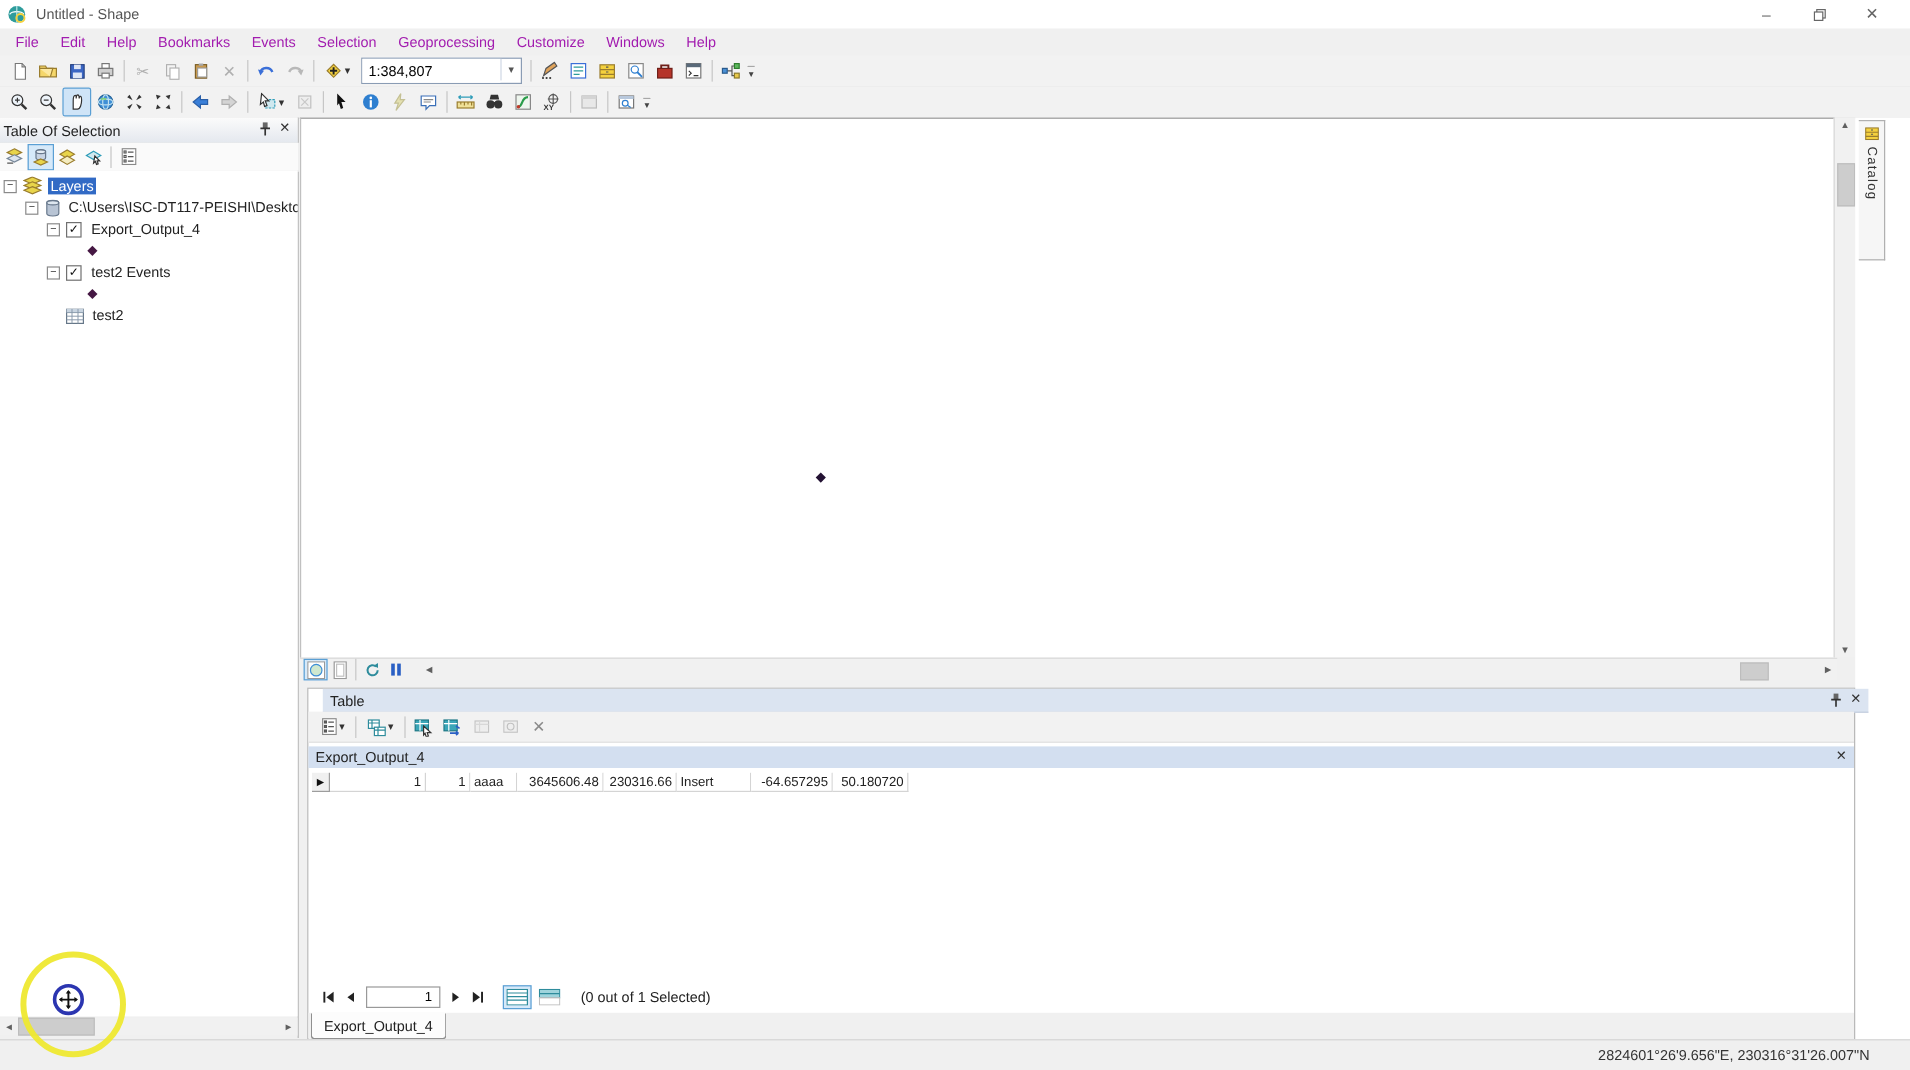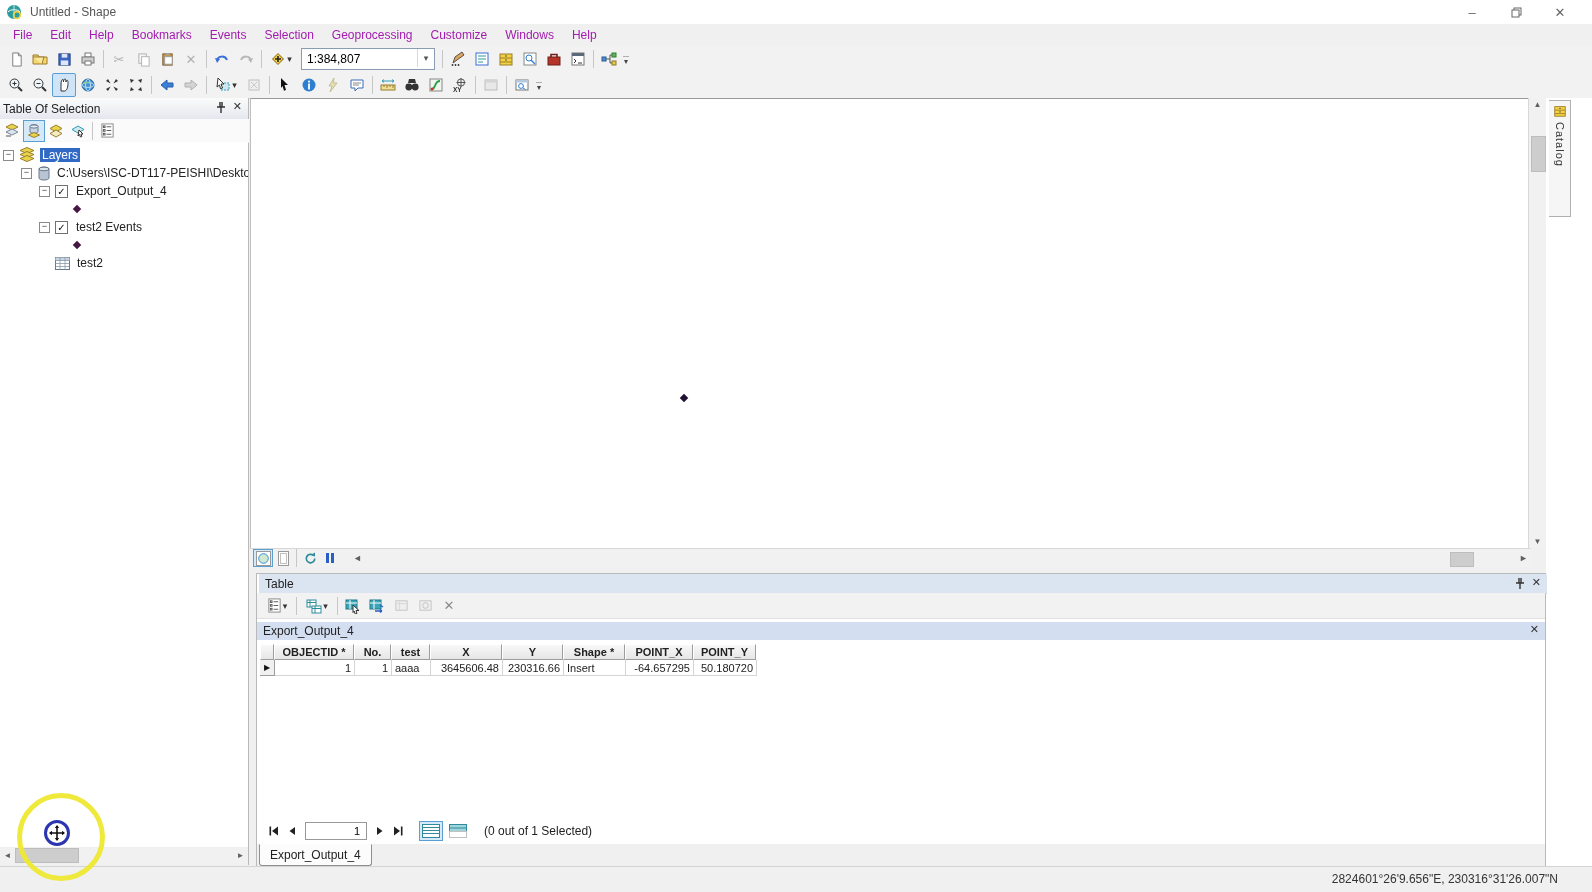--- a/index.html
+++ b/index.html
@@ -57,21 +57,21 @@
   .map-vscroll{left:1528px;top:98px;width:17px;height:450px;background:#f1f1f1;border-left:1px solid #d8d8d8;}
   .vthumb{position:absolute;left:2px;top:38px;width:13px;height:34px;background:#cdcdcd;border:1px solid #bdbdbd;}
   .vs-up{position:absolute;top:2px;left:0;width:17px;text-align:center;font-size:8px;color:#606060;}
   .vs-dn{position:absolute;bottom:2px;left:0;width:17px;text-align:center;font-size:8px;color:#606060;}
   
   .right-gutter{left:1546px;top:98px;width:46px;height:768px;background:#fff;}
   .catalog-tab{left:1549px;top:100px;width:21px;height:112px;background:#f6f6f6;border:1px solid #b0b0b0;border-left:none;display:flex;flex-direction:column;align-items:center;padding-top:3px;}
   .catalog-label{writing-mode:vertical-rl;font-size:11px;color:#333;margin-top:4px;letter-spacing:1px;}
   
   .tablepanel{left:256px;top:573px;width:1290px;height:293px;background:#fff;border:1px solid #b9b9b9;box-sizing:border-box;}
-  .tp-header{position:absolute;left:2px;top:0;width:100%;height:19px;background:#dbe4f1;border-bottom:1px solid #c4cede;display:flex;align-items:center;}
+  .tp-header{position:absolute;left:12px;top:0;width:100%;height:19px;background:#dbe4f1;border-bottom:1px solid #c4cede;display:flex;align-items:center;}
   .tp-title{margin-left:6px;color:#222;}
   .tp-toolbar{position:absolute;left:0;top:19px;width:100%;height:26px;background:#f2f2f2;border-bottom:1px solid #e0e0e0;display:flex;align-items:center;padding-left:4px;box-sizing:border-box;}
   .sheet-title{position:absolute;left:0;top:48px;width:100%;height:18px;background:#d3dff0;display:flex;align-items:center;box-sizing:border-box;}
   .sheet-name{margin-left:6px;color:#222;}
   .grid{position:absolute;left:3px;top:70px;}
   .g-row{display:flex;}
   .g-h{height:16px;box-sizing:border-box;background:linear-gradient(#f8f8f8,#e6e6e6);border:1px solid #fff;border-right:1px solid #9d9d9d;border-bottom:1px solid #9d9d9d;font-weight:bold;font-size:11px;display:flex;align-items:center;justify-content:center;}
   .g-c{height:16px;box-sizing:border-box;border-right:1px solid #d4d4d4;border-bottom:1px solid #d4d4d4;font-size:11px;display:flex;align-items:center;padding:0 3px;background:#fff;}
   .g-c.num{justify-content:flex-end;}
   .g-sel{background:#f0f0f0;border-right:1px solid #9d9d9d;border-bottom:1px solid #9d9d9d;display:flex;align-items:center;justify-content:center;font-size:8px;color:#111;}
@@ -741,31 +741,20 @@
       <div class="tb-btn">
           <span class="glyph" style="color:#8a8a8a;font-weight:bold">✕</span>
         </div>
     </div>
     <div class="sheet-title">
       <span class="sheet-name">Export_Output_4</span>
       <span class="panel-x" style="top:1px">✕</span>
     </div>
     <div class="grid">
       <div class="g-row">
-        <div class="g-h" style="width:14px"></div>
-        <div class="g-h" style="width:80px">OBJECTID *</div>
-        <div class="g-h" style="width:37px">No.</div>
-        <div class="g-h" style="width:39px">test</div>
-        <div class="g-h" style="width:72px">X</div>
-        <div class="g-h" style="width:61px">Y</div>
-        <div class="g-h" style="width:62px">Shape *</div>
-        <div class="g-h" style="width:68px">POINT_X</div>
-        <div class="g-h" style="width:63px">POINT_Y</div>
-      </div>
-      <div class="g-row">
         <div class="g-sel" style="width:14px">▶</div>
         <div class="g-c num" style="width:80px">1</div>
         <div class="g-c num" style="width:37px">1</div>
         <div class="g-c" style="width:39px">aaaa</div>
         <div class="g-c num" style="width:72px">3645606.48</div>
         <div class="g-c num" style="width:61px">230316.66</div>
         <div class="g-c" style="width:62px">Insert</div>
         <div class="g-c num" style="width:68px">-64.657295</div>
         <div class="g-c num" style="width:63px">50.180720</div>
       </div>

